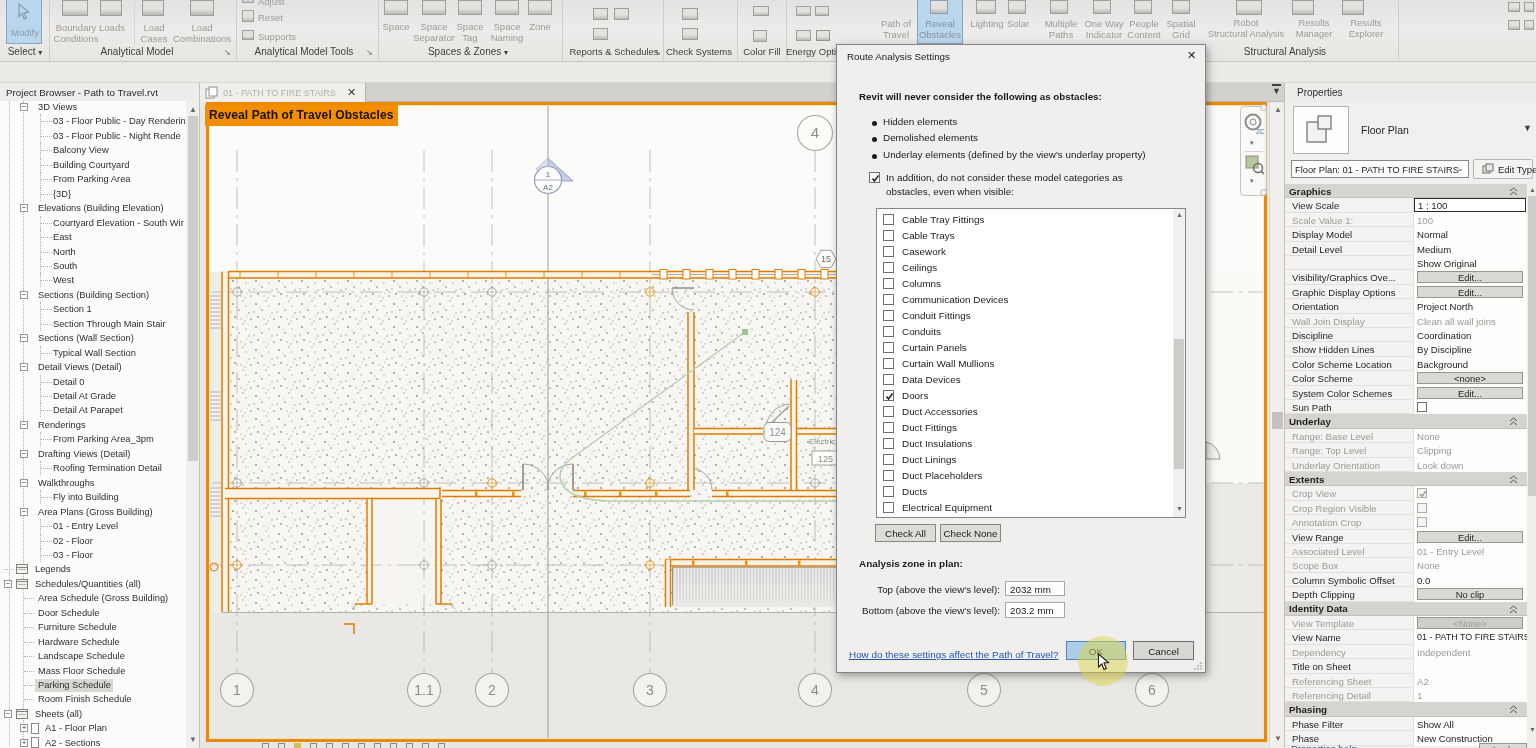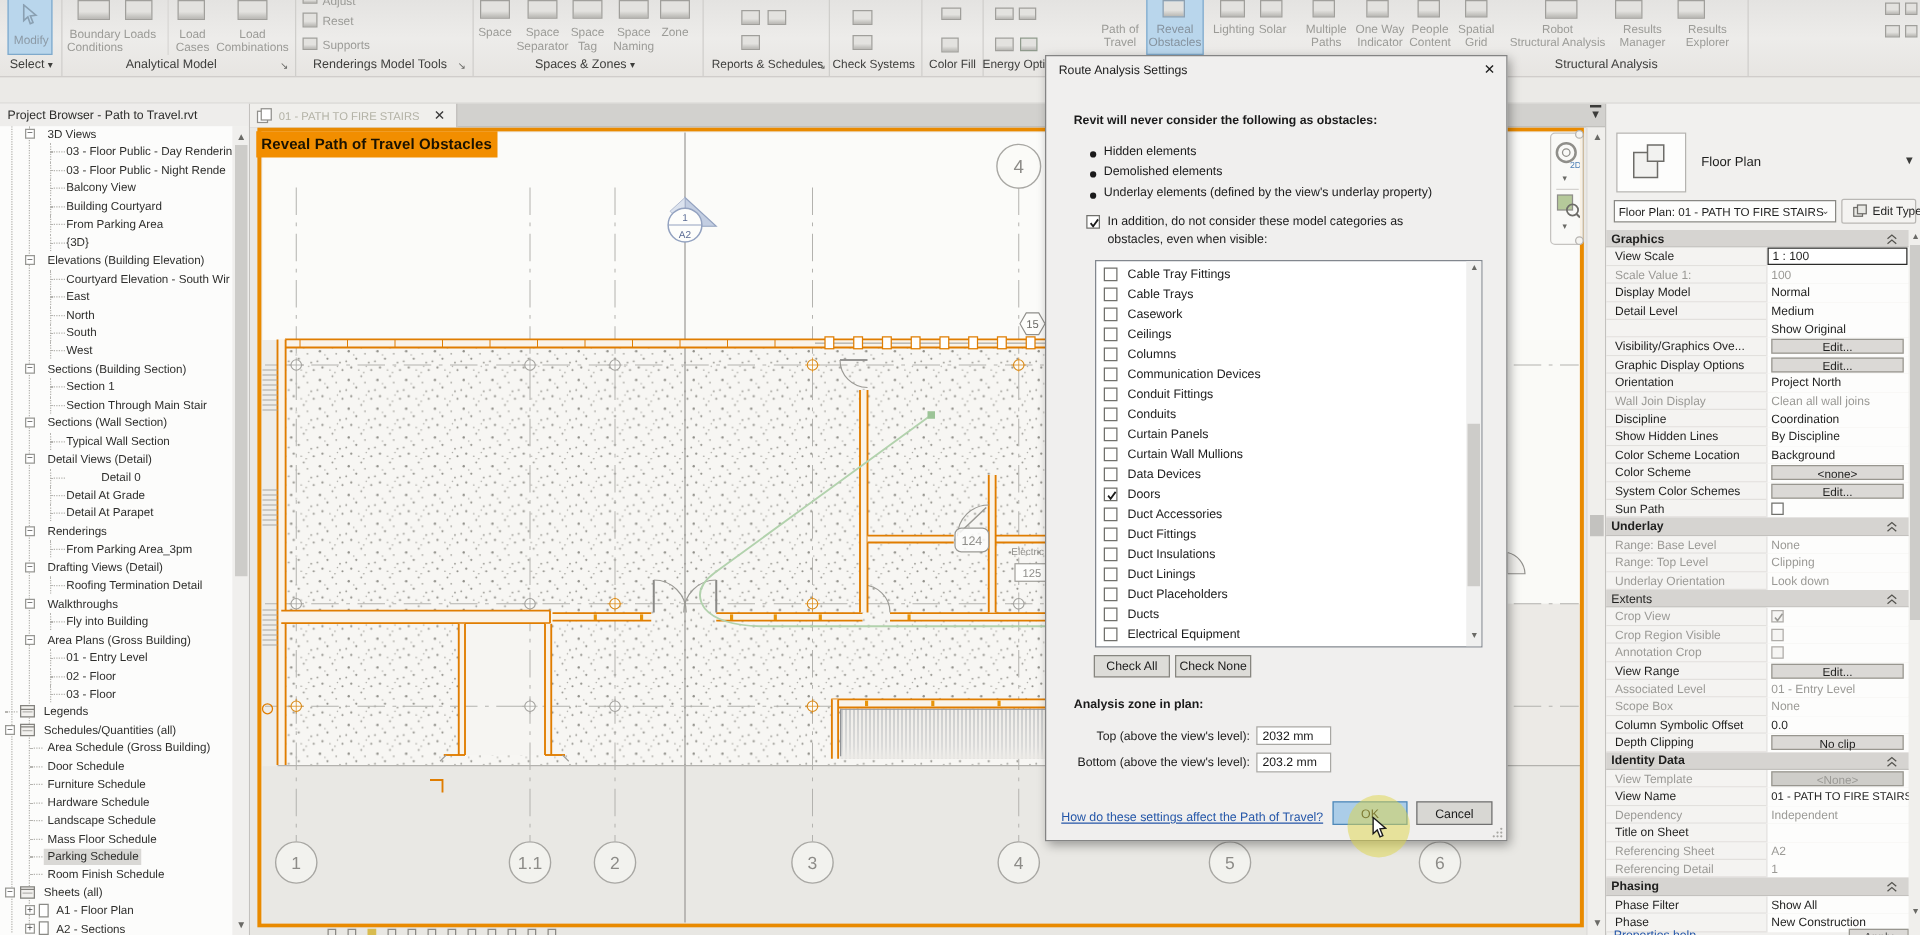--- a/index.html
+++ b/index.html
@@ -30,21 +30,21 @@
     <div class="a lbl" style="left:168px;top:22px;width:68px;">Load<br>Combinations</div>
     <div class="a glbl" style="left:52px;top:46px;width:170px;">Analytical Model</div>
     <div class="a" style="left:224px;top:48px;color:#6b6b68;font-size:8px;">↘</div>
     <div class="a sep" style="left:236px;top:0;height:61px;"></div>
     <div class="a" style="left:242px;top:10px;width:12px;height:12px;border:1.3px solid #a09f9b;background:linear-gradient(#e3e2df 60%,#b9b8b4);"></div>
     <div class="a lbl" style="left:258px;top:12px;width:40px;text-align:left;">Reset</div>
     <div class="a" style="left:242px;top:30px;width:12px;height:10px;border:1.3px solid #a09f9b;background:linear-gradient(#e3e2df 60%,#b9b8b4);"></div>
     <div class="a lbl" style="left:258px;top:31px;width:52px;text-align:left;">Supports</div>
     <div class="a" style="left:242px;top:-4px;width:12px;height:7px;border:1.3px solid #a09f9b;background:linear-gradient(#e3e2df 60%,#b9b8b4);"></div>
     <div class="a lbl" style="left:258px;top:-4px;width:40px;text-align:left;">Adjust</div>
-    <div class="a glbl" style="left:240px;top:46px;width:128px;">Renderings Model Tools</div>
+    <div class="a glbl" style="left:240px;top:46px;width:128px;">Analytical Model Tools</div>
     <div class="a" style="left:366px;top:48px;color:#6b6b68;font-size:8px;">↘</div>
     <div class="a sep" style="left:378px;top:0;height:61px;"></div>
     <div class="a" style="left:384px;top:0px;width:24px;height:15px;border:1.3px solid #a09f9b;background:linear-gradient(#e3e2df 60%,#b9b8b4);"></div>
     <div class="a lbl" style="left:368px;top:21px;width:56px;">Space<br></div>
     <div class="a" style="left:422px;top:0px;width:24px;height:15px;border:1.3px solid #a09f9b;background:linear-gradient(#e3e2df 60%,#b9b8b4);"></div>
     <div class="a lbl" style="left:406px;top:21px;width:56px;">Space<br>Separator</div>
     <div class="a" style="left:458px;top:0px;width:24px;height:15px;border:1.3px solid #a09f9b;background:linear-gradient(#e3e2df 60%,#b9b8b4);"></div>
     <div class="a lbl" style="left:442px;top:21px;width:56px;">Space<br>Tag</div>
     <div class="a" style="left:495px;top:0px;width:24px;height:15px;border:1.3px solid #a09f9b;background:linear-gradient(#e3e2df 60%,#b9b8b4);"></div>
     <div class="a lbl" style="left:479px;top:21px;width:56px;">Space<br>Naming</div>
@@ -192,21 +192,21 @@
         <div class="a" style="left:40px;top:0;width:1px;height:14px;border-left:1px dotted #b5b4b0;"></div>
         <div class="a" style="left:53px;top:2px;color:#2e2e2c;">Typical Wall Section</div>
       </div>
       <div class="a tree" style="left:0;top:259.1px;width:188px;height:14px;overflow:hidden;">
         <div class="a" style="left:20px;top:3px;width:8px;height:8px;border:1px solid #989894;background:#fff;font-size:8px;line-height:6px;text-align:center;color:#444;">−</div>
         <div class="a" style="left:38px;top:2px;color:#2e2e2c;">Detail Views (Detail)</div>
       </div>
       <div class="a tree" style="left:0;top:273.6px;width:188px;height:14px;overflow:hidden;">
         <div class="a" style="left:40px;top:7px;width:12px;height:1px;border-top:1px dotted #b5b4b0;"></div>
         <div class="a" style="left:40px;top:0;width:1px;height:14px;border-left:1px dotted #b5b4b0;"></div>
-        <div class="a" style="left:53px;top:2px;color:#2e2e2c;margin-left:28px;">Detail 0</div>
+        <div class="a" style="left:53px;top:2px;color:#2e2e2c;">Detail 0</div>
       </div>
       <div class="a tree" style="left:0;top:288.0px;width:188px;height:14px;overflow:hidden;">
         <div class="a" style="left:40px;top:7px;width:12px;height:1px;border-top:1px dotted #b5b4b0;"></div>
         <div class="a" style="left:40px;top:0;width:1px;height:14px;border-left:1px dotted #b5b4b0;"></div>
         <div class="a" style="left:53px;top:2px;color:#2e2e2c;">Detail At Grade</div>
       </div>
       <div class="a tree" style="left:0;top:302.4px;width:188px;height:14px;overflow:hidden;">
         <div class="a" style="left:40px;top:7px;width:12px;height:1px;border-top:1px dotted #b5b4b0;"></div>
         <div class="a" style="left:40px;top:0;width:1px;height:14px;border-left:1px dotted #b5b4b0;"></div>
         <div class="a" style="left:53px;top:2px;color:#2e2e2c;">Detail At Parapet</div>
@@ -631,20 +631,21 @@
     <svg class="a" style="left:4px;top:48px;" width="19" height="20">
       <rect x="1" y="1" width="12" height="12" fill="#b5c99a" stroke="#8f8e8a"></rect>
       <circle cx="13" cy="13" r="4.5" fill="none" stroke="#6d6c68" stroke-width="1.4"></circle>
       <line x1="16" y1="16" x2="19" y2="19" stroke="#6d6c68" stroke-width="1.6"></line>
     </svg>
     <div class="a" style="left:9px;top:70px;font-size:7px;color:#6a6a66;">▾</div>
     <div class="a" style="left:19px;top:-3px;width:7px;height:7px;border:1px solid #b5b3b0;border-radius:50%;background:#f5f4f1;"></div>
     <div class="a" style="left:19px;top:82px;width:7px;height:7px;border:1px solid #b5b3b0;border-radius:50%;background:#f5f4f1;"></div>
   </div>
 <div class="a" style="left:1284px;top:83px;width:252px;height:665px;background:#f1f0ee;border-left:1px solid #c3c1be;">
+    <div class="a" style="left:0;top:0;width:252px;height:19px;background:#eeedeb;font-size:10px;color:#2b2b29;padding:4px 0 0 12px;">Properties</div>
     <div class="a" style="left:8px;top:23px;width:56px;height:48px;background:#fdfdfc;border:1px solid #b5b3b0;"></div>
     <svg class="a" style="left:20px;top:31px;" width="34" height="32">
       <rect x="2" y="8" width="19" height="20" fill="#f2f2f0" stroke="#6d6c68" stroke-width="1.2"></rect>
       <rect x="13" y="2" width="13" height="13" fill="#f2f2f0" stroke="#6d6c68" stroke-width="1.2"></rect>
     </svg>
     <div class="a" style="left:76px;top:41px;font-size:10.5px;color:#1f1f1e;">Floor Plan</div>
     <div class="a" style="left:238px;top:40px;font-size:9px;color:#3c3c3a;">▼</div>
     <div class="a" style="left:6px;top:77px;width:178px;height:18px;background:#fdfdfc;border:1px solid #898884;"></div>
     <div class="a" style="left:10px;top:81.5px;font-size:9.3px;color:#1f1f1e;white-space:nowrap;">Floor Plan: 01 - PATH TO FIRE STAIRS</div>
     <div class="a" style="left:172px;top:81px;font-size:8px;color:#555;">⌄</div>
@@ -770,21 +771,21 @@
         <div class="a" style="left:3px;top:2px;font-size:9.6px;color:#9b9a96;white-space:nowrap;">Clipping</div>
       </div>
     </div>
     <div class="a" style="left:0;top:374.6px;width:242px;height:14.4px;background:#f4f3f1;border-bottom:1px solid #e2e0dd;">
       <div class="a" style="left:7px;top:2px;width:119px;height:12px;overflow:hidden;font-size:9.6px;color:#9b9a96;white-space:nowrap;">Underlay Orientation</div>
       <div class="a" style="left:128px;top:0;width:114px;height:14.4px;background:#fdfdfc;border-left:1px solid #e2e0dd;">
         <div class="a" style="left:3px;top:2px;font-size:9.6px;color:#9b9a96;white-space:nowrap;">Look down</div>
       </div>
     </div>
     <div class="a" style="left:0;top:389.0px;width:242px;height:14.4px;background:#d6d4d1;border-bottom:1px solid #c3c1be;">
-      <div class="a" style="left:4px;top:1.5px;font-size:9.8px;font-weight:normal;color:#1f1f1e;">Extents</div>
+      <div class="a" style="left:4px;top:1.5px;font-size:9.8px;font-weight:bold;color:#1f1f1e;">Extents</div>
       <svg class="a" style="left:224px;top:3px" width="9" height="9">
         <path d="M1 4 l3.5-3 3.5 3 M1 8 l3.5-3 3.5 3" stroke="#55544f" stroke-width="1" fill="none"></path>
       </svg>
     </div>
     <div class="a" style="left:0;top:403.4px;width:242px;height:14.4px;background:#f4f3f1;border-bottom:1px solid #e2e0dd;">
       <div class="a" style="left:7px;top:2px;width:119px;height:12px;overflow:hidden;font-size:9.6px;color:#9b9a96;white-space:nowrap;">Crop View</div>
       <div class="a" style="left:128px;top:0;width:114px;height:14.4px;background:#fdfdfc;border-left:1px solid #e2e0dd;">
         <div class="a" style="left:3px;top:2px;width:10px;height:10px;background:#f6f5f3;border:1px solid #aeaca8;">
           <svg width="8" height="8" style="display:block;margin:0.5px 0 0 0.5px">
             <path d="M1 4 l2 2.5 L7 1" stroke="#9b9a96" stroke-width="1.3" fill="none"></path>

